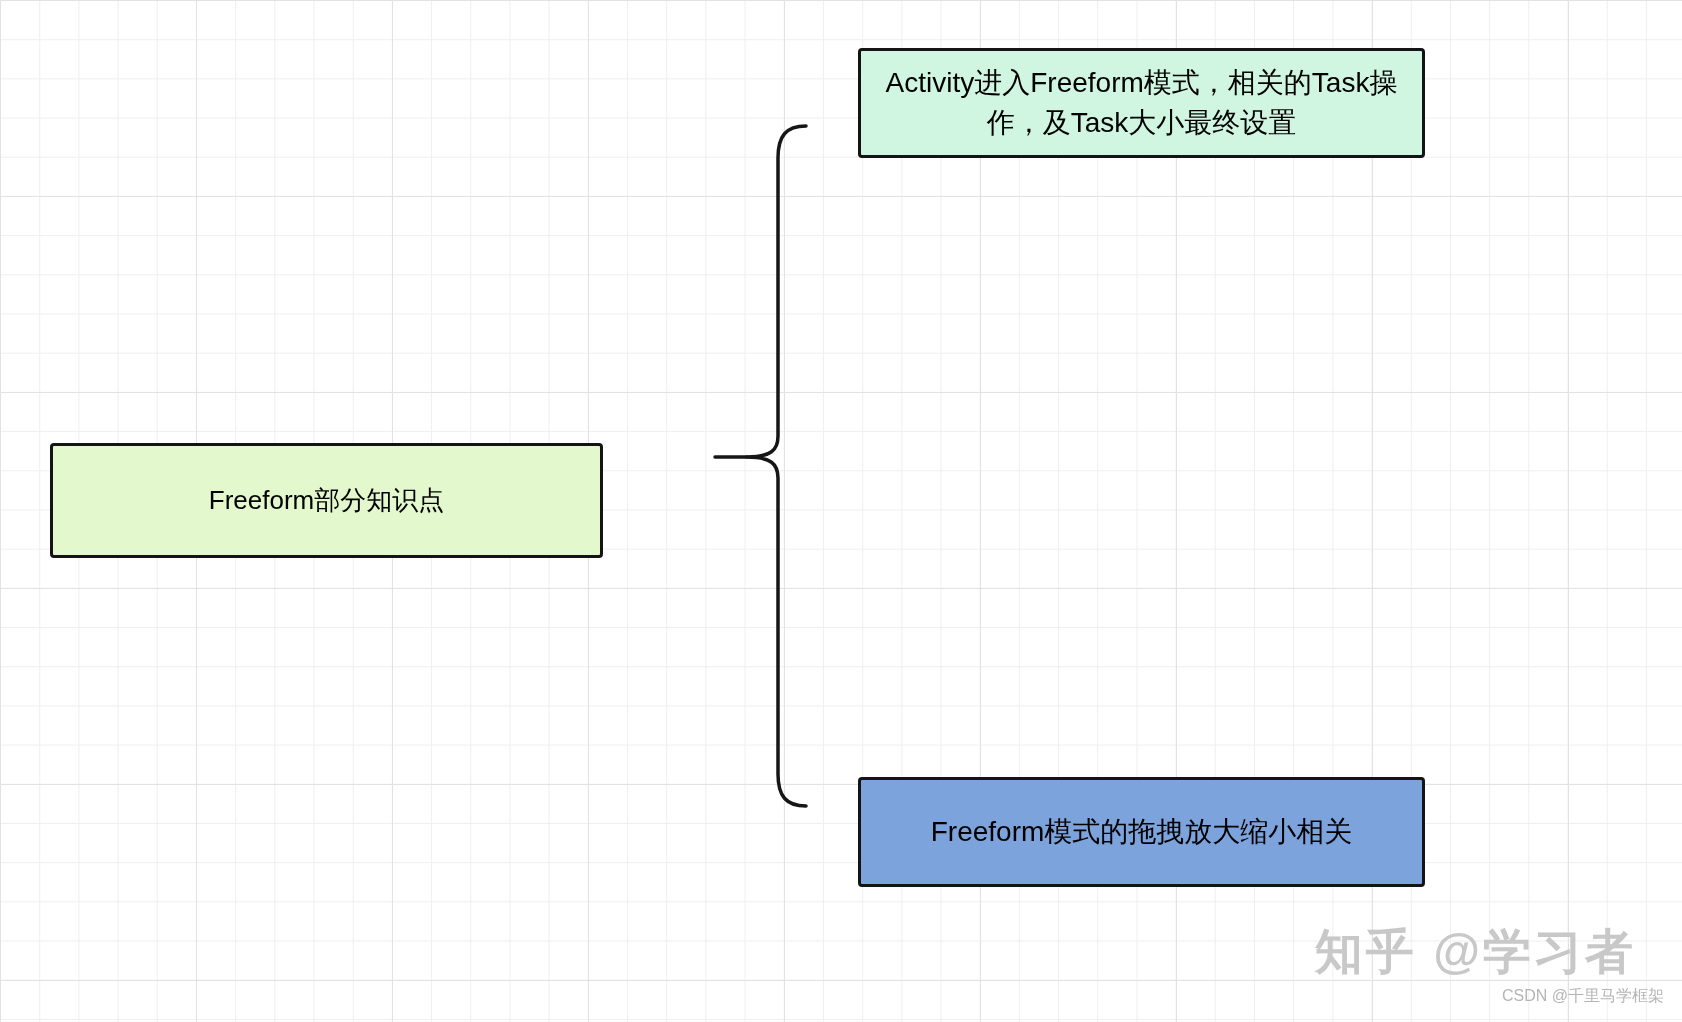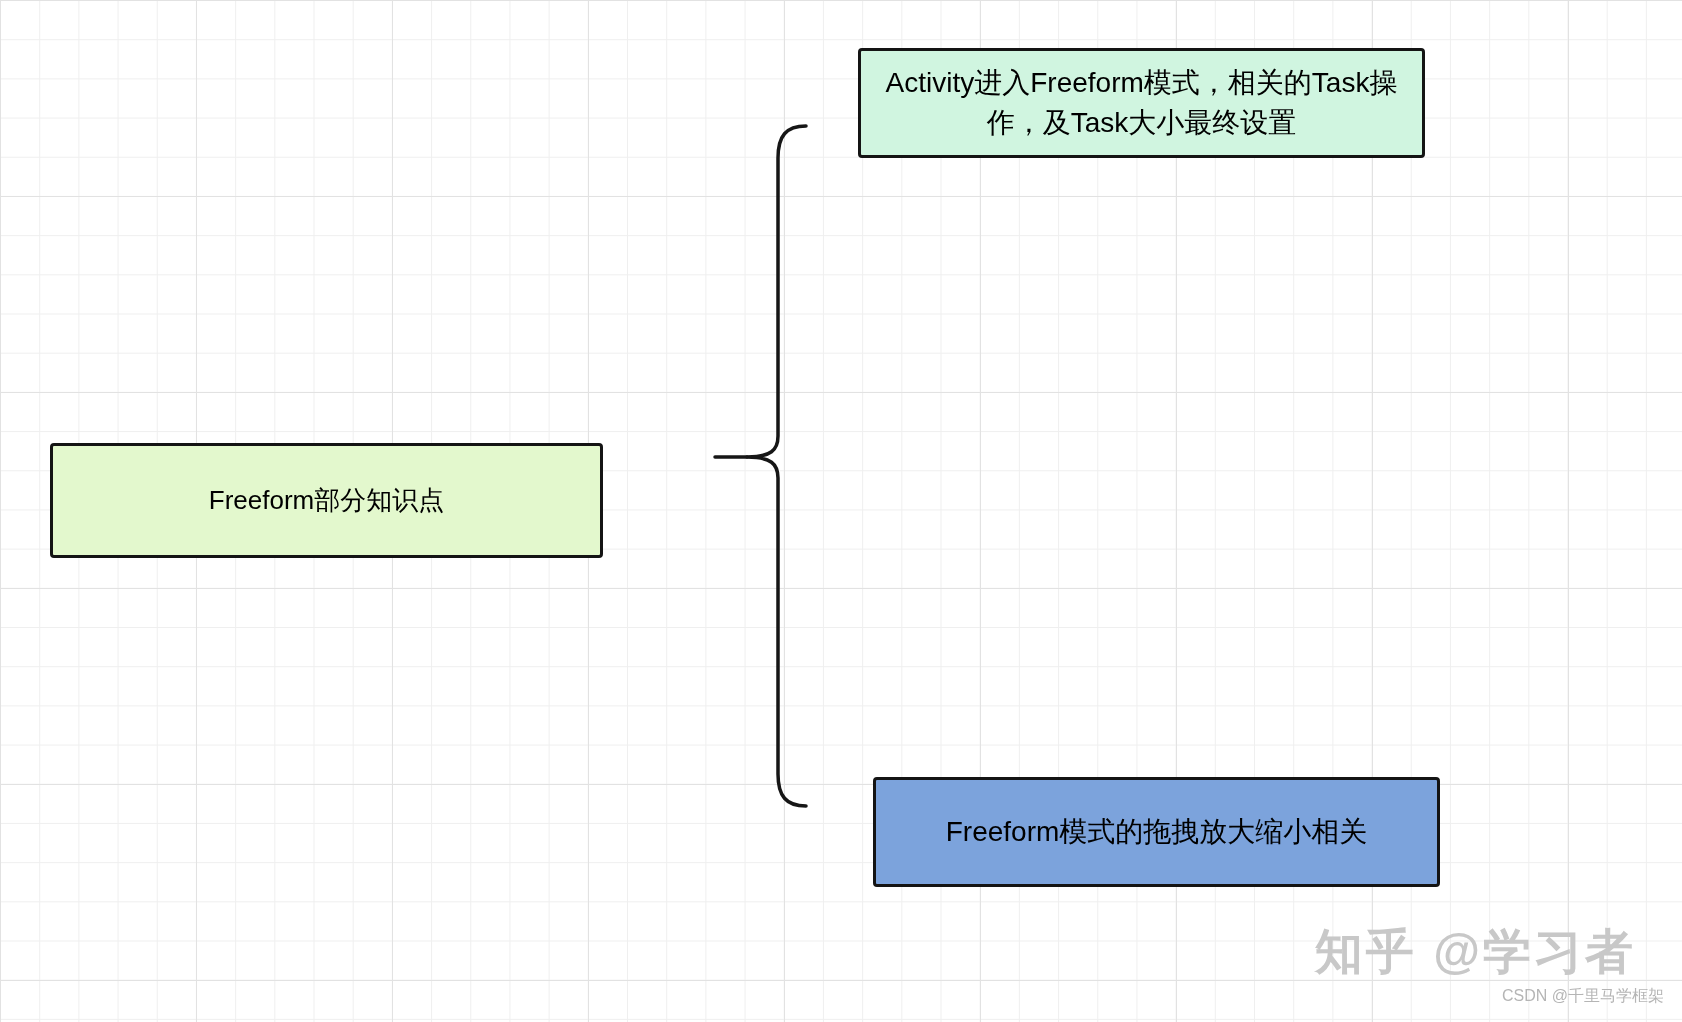--- a/index.html
+++ b/index.html
@@ -64,19 +64,19 @@
     <path d="M 715 457 L 747 457" style="stroke: rgb(22, 22, 22);"></path>
   </svg>
 
   <div class="node root-node" style="background: rgb(227, 248, 205); border-color: rgb(20, 20, 20);">Freeform部分知识点</div>
 
   <div class="node branch branch-0" style="background: rgb(208, 245, 224); border-color: rgb(20, 20, 20);">Activity进入Freeform模式，相关的Task操
 作，及Task大小最终设置</div>
 
 
 
-  <div class="node branch branch-3" style="background: rgb(124, 163, 220); border-color: rgb(20, 20, 20); margin-left: 15px;">Freeform模式的拖拽放大缩小相关</div>
+  <div class="node branch branch-3" style="background: rgb(124, 163, 220); border-color: rgb(20, 20, 20);">Freeform模式的拖拽放大缩小相关</div>
 
   <div class="wm-zhihu">知乎 @学习者</div>
 
   <div class="wm-csdn">CSDN @千里马学框架</div>
 
 </div>
 
 </body></html>

